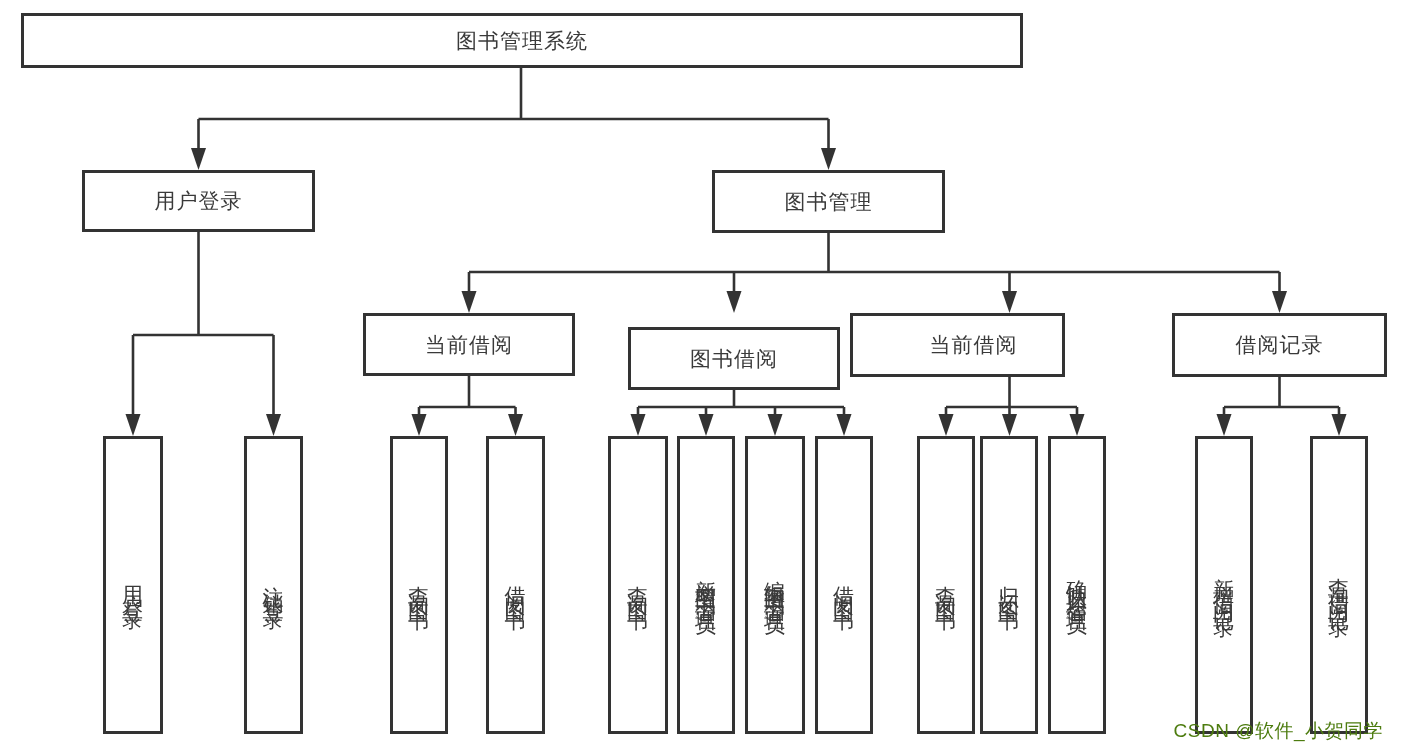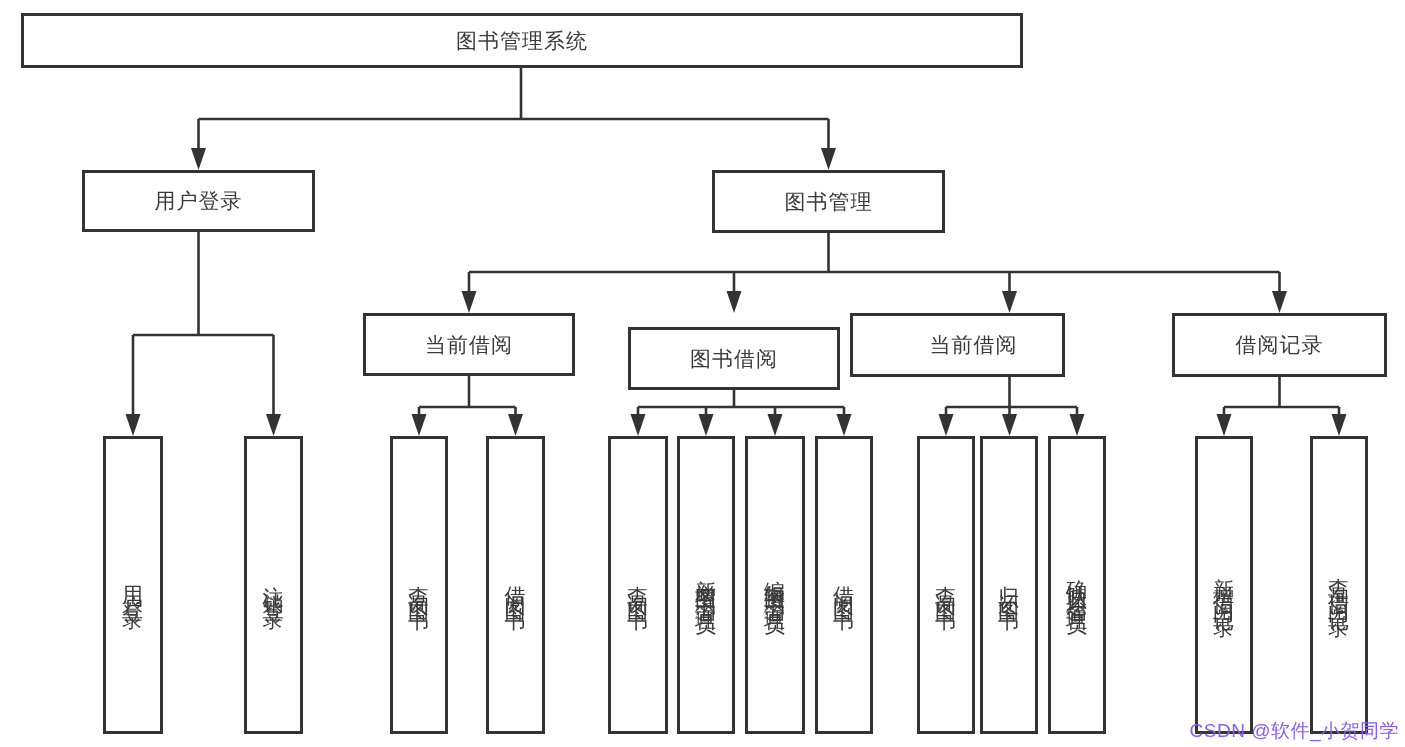--- a/index.html
+++ b/index.html
@@ -53,23 +53,23 @@
     text-orientation: mixed;
     letter-spacing: 8px;
     line-height: 1;
     max-height: 288px;
   }
   .vbox .vtext.tight {
     letter-spacing: 5px;
   }
   #watermark {
     position: absolute;
-    right: 6px;
+    right: 22px;
     bottom: 3px;
-    color: #8b5cf6;
+    color: #4d7c0f;
     font-size: 19px;
     letter-spacing: 0.5px;
     white-space: nowrap;
     z-index: 5;
   }
 </style>
 </head>
 <body>
 
 <div id="canvas">

